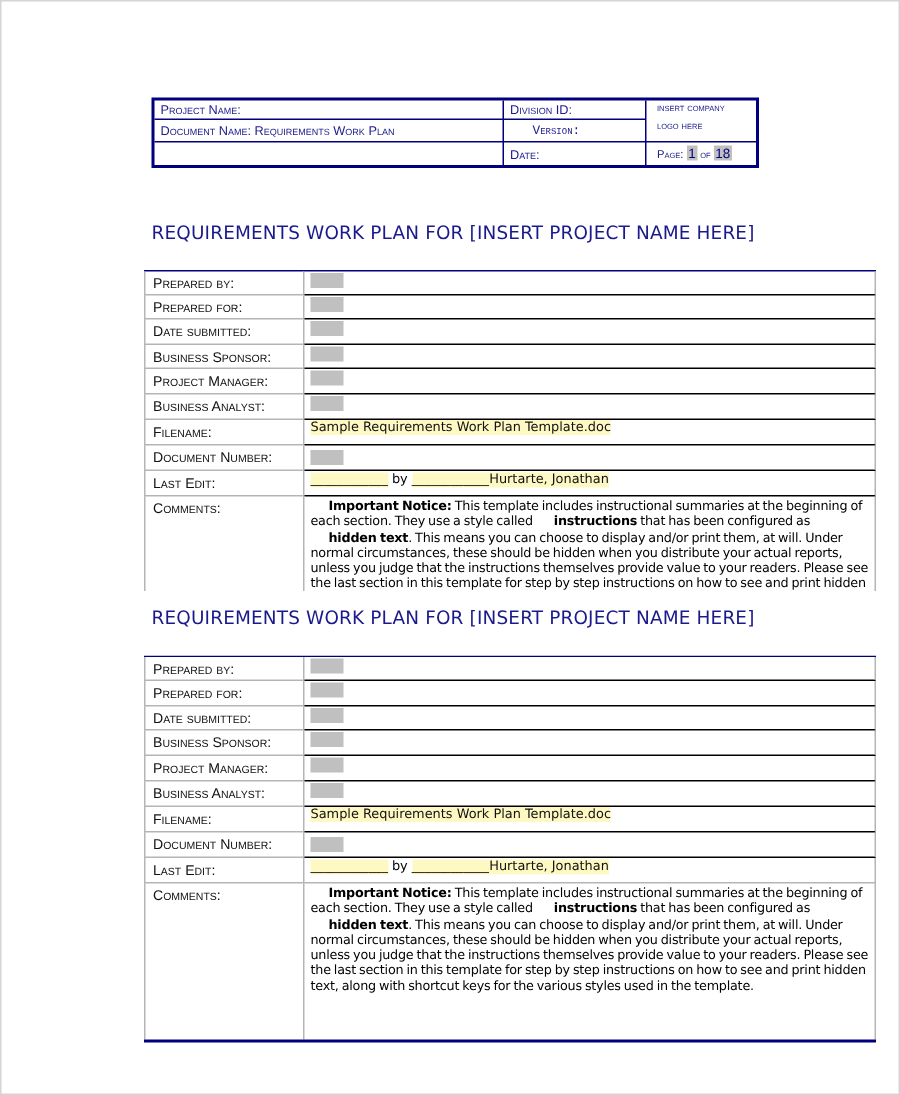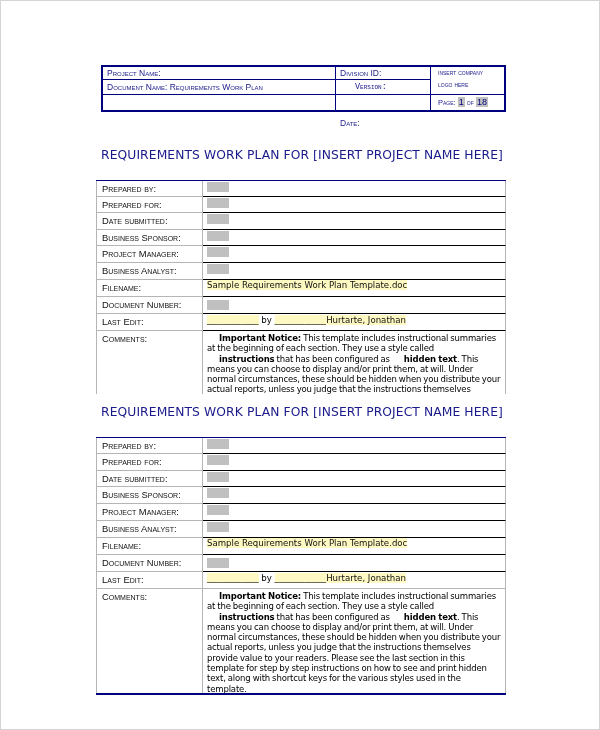--- a/index.html
+++ b/index.html
@@ -26,21 +26,21 @@
   .hl { background: #c0c0c0; color: #00007f; padding: 0 1px; font-size: 9px; }
 
   
   .sec-title {
     position: absolute; left: 101px; font-family: "DejaVu Sans", sans-serif;
     font-size: 12.3px; color: #1a1a8c; letter-spacing: 0.1px; white-space: nowrap;
   }
 
   
   .info {
-    position: absolute; left: 96px; width: 410px; overflow: hidden;
+    position: absolute; left: 96px; width: 488px; overflow: hidden;
     font-family: "DejaVu Sans", sans-serif; font-size: 9px; color: #000;
   }
   .info .top-rule { position: absolute; left: 0; right: 0; top: 0; height: 1px; background: #00007f; }
   .info .row { position: absolute; left: 0; right: 0; }
   .info .lbl {
     position: absolute; left: 0; width: 107px; top: 0; bottom: 0; box-sizing: border-box;
     border-left: 1px solid #b5b5b5; border-right: 1px solid #b5b5b5; border-bottom: 1px solid #b5b5b5;
     padding-left: 5px; font-family: "Liberation Sans", sans-serif; font-size: 9.4px; line-height: 15px;
     font-variant: small-caps; color: #111;
   }
@@ -69,21 +69,21 @@
   <div class="vline" style="left:232px;"></div>
   <div class="vline" style="left:327px;"></div>
   <div class="hline" style="left:0;width:327px;top:12px;"></div>
   <div class="hline" style="left:0;right:0;top:27px;"></div>
 
   <div class="cell sc" style="left:0;top:14px;width:232px;">Document Name: Requirements Work Plan</div>
   <div class="cell sc" style="left:0;top:0;width:232px;">Project Name:</div>
 
   <div class="cell sc" style="left:233px;top:0;width:94px;">Division ID:</div>
   <div class="cell sc" style="left:248px;top:14px;width:94px;font-family:Liberation Mono, monospace;">Version:</div>
-  <div class="cell sc" style="left:233px;top:30px;width:94px;margin-top:20px;">Date:</div>
+  <div class="cell sc" style="left:233px;top:30px;width:94px;">Date:</div>
 
   <div class="cell logo sc" style="left:328px;top:0;">
     <div>insert company</div>
     <div>logo here</div>
   </div>
   <div class="cell sc" style="left:328px;top:29px;padding-left:7px;font-size:7.5px;">
     <span>Page:</span>
     <span class="hl">1</span>
     <span>of</span>
     <span class="hl">18</span>

